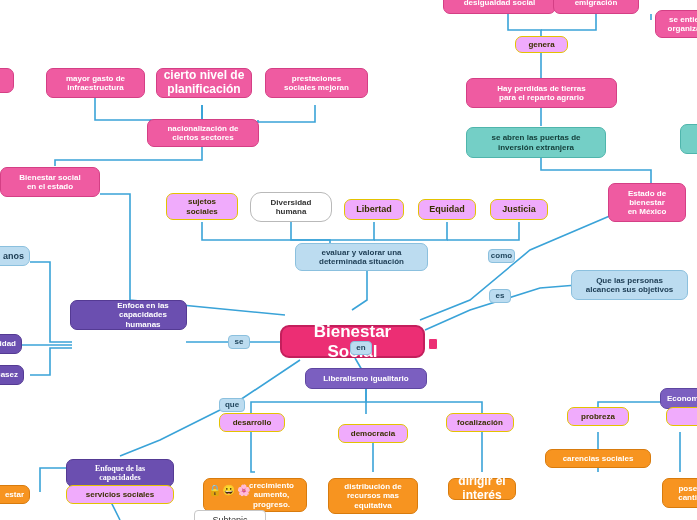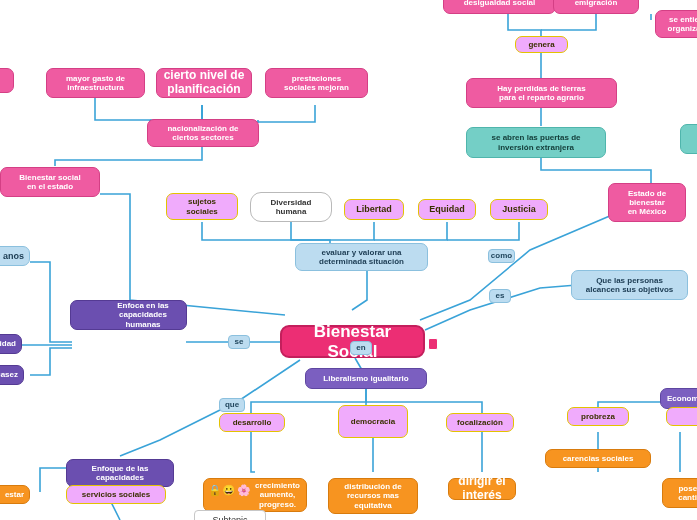--- a/index.html
+++ b/index.html
@@ -260,42 +260,42 @@
   </div>
 
   <div class="node n-purple2" style="left:660px;top:388px;width:56px;height:21px;font-size:8px;justify-content:flex-start;padding-left:6px;">
     <span>Econom</span>
   </div>
 
   <div class="node n-yellow" style="left:219px;top:413px;width:66px;height:19px;font-size:8px;">
     <span>desarrollo</span>
   </div>
 
-  <div class="node n-yellow" style="left:338px;top:405px;width:70px;height:33px;font-size:8px;">
+  <div class="node n-yellow" style="left:338px;top:424px;width:70px;height:19px;font-size:8px;">
     <span>democracia</span>
   </div>
 
   <div class="node n-yellow" style="left:446px;top:413px;width:68px;height:19px;font-size:8px;">
     <span>focalización</span>
   </div>
 
   <div class="node n-yellow" style="left:567px;top:407px;width:62px;height:19px;font-size:8px;">
     <span>probreza</span>
   </div>
 
   <div class="node n-yellow" style="left:666px;top:407px;width:50px;height:19px;font-size:8px;">
     <span></span>
   </div>
 
-  <div class="node n-purple" style="left:66px;top:459px;width:108px;height:28px;font-size:8px;white-space:pre-line;">
+  <div class="node n-purple" style="left:66px;top:459px;width:108px;height:28px;font-size:8px;white-space:pre-line;font-family:Liberation Serif, serif;">
     <span>Enfoque de las
 capacidades</span>
   </div>
 
-  <div class="node n-orange" style="left:203px;top:478px;width:104px;height:34px;font-size:8px;white-space:pre-line;justify-content:flex-end;padding-right:6px;">
+  <div class="node n-orange" style="left:203px;top:478px;width:104px;height:34px;font-size:8px;white-space:pre-line;justify-content:flex-end;padding-right:12px;">
     <span>crecimiento
 aumento,
 progreso.</span>
   </div>
   <div class="emoji-row" style="left:208px;top:485px;">
     <span>🔒</span>
     <span>😀</span>
     <span>🌸</span>
   </div>
 
@@ -316,21 +316,21 @@
 
   <div class="node n-orange" style="left:662px;top:478px;width:56px;height:30px;font-size:8px;white-space:pre-line;">
     <span>posee
 cantio</span>
   </div>
 
   <div class="node n-orange" style="left:-26px;top:485px;width:56px;height:19px;font-size:8px;justify-content:flex-end;padding-right:5px;">
     <span>estar</span>
   </div>
 
-  <div class="node n-yellow" style="left:66px;top:485px;width:100px;height:19px;font-size:8px;">
+  <div class="node n-yellow" style="left:66px;top:485px;width:108px;height:19px;font-size:8px;">
     <span>servicios sociales</span>
   </div>
 
   <div class="node subtopic" style="left:194px;top:510px;width:72px;height:20px;">
     <span>Subtopic</span>
   </div>
 
 </div>
 
 </body></html>

